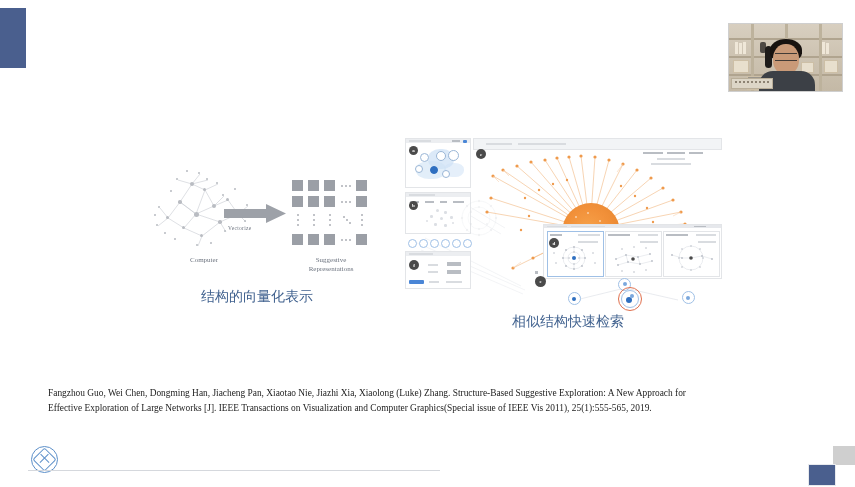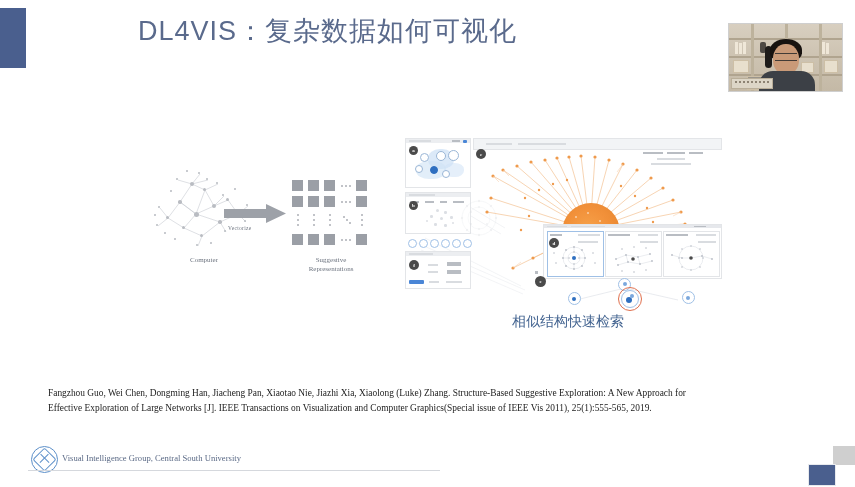--- a/index.html
+++ b/index.html
@@ -137,21 +137,20 @@
   .deco-gray{position:absolute;left:833px;top:446px;width:26px;height:19px;background:#cfcfcf;}
   .deco-blue{position:absolute;left:808px;top:464px;width:26px;height:20px;background:#4a5f8e;border:1px solid #e8eaee;}
 </style>
 </head>
 <body>
 
 <div class="slide">
 
   <div class="left-bar"></div>
 
-  <div class="title">DL4VIS：复杂数据如何可视化</div>
 
   <div class="webcam">
     <div class="wc-wall"></div>
     <div class="wc-shelf" style="top:14px"></div>
     <div class="wc-shelf" style="top:32px"></div>
     <div class="wc-shelf" style="top:50px"></div>
     <div class="wc-post" style="left:22px"></div>
     <div class="wc-post" style="left:56px"></div>
     <div class="wc-post" style="left:90px"></div>
     <div class="wc-box" style="left:4px;top:36px;width:14px;height:11px"></div>
@@ -277,20 +276,21 @@
       <div class="vect-dot" style="left:193px;top:48px"></div>
         <div class="vect-dot" style="left:196px;top:51px"></div>
         <div class="vect-dot" style="left:199px;top:54px"></div>
     </div>
     <div class="figlabel" style="left:140px;top:88px;width:82px">
       <span>Suggestive</span><br>
       <span>Representations</span>
     </div>
   </div>
 
+  <div class="cap cap-left">结构的向量化表示</div>
 
   <div class="fig-right">
 
     <svg width="315" height="175" style="position:absolute;left:0;top:0;opacity:.55">
       <g stroke="#e0e3e8" stroke-width="0.7" fill="none">
         <path d="M12 105 L120 152 M16 112 L118 156 M20 100 L116 148"></path>
         <path d="M56 72 L96 96 M60 66 L100 90"></path>
       </g>
     </svg>
 
@@ -576,19 +576,18 @@
   <div class="cap cap-right">相似结构快速检索</div>
 
   <div class="citation">
     <div>Fangzhou Guo, Wei Chen, Dongming Han, Jiacheng Pan, Xiaotao Nie, Jiazhi Xia, Xiaolong (Luke) Zhang. Structure-Based Suggestive Exploration: A New Approach for</div>
     <div>Effective Exploration of Large Networks [J]. IEEE Transactions on Visualization and Computer Graphics(Special issue of IEEE Vis 2011), 25(1):555-565, 2019.</div>
   </div>
 
   <div class="logo">
     <div class="logo-inner"></div>
   </div>
-  <div class="footer-text">Visual Intelligence Group, Central South University</div>
   <div class="footer-line"></div>
 
   <div class="deco-gray"></div>
   <div class="deco-blue"></div>
 
 </div>
 
 </body></html>

